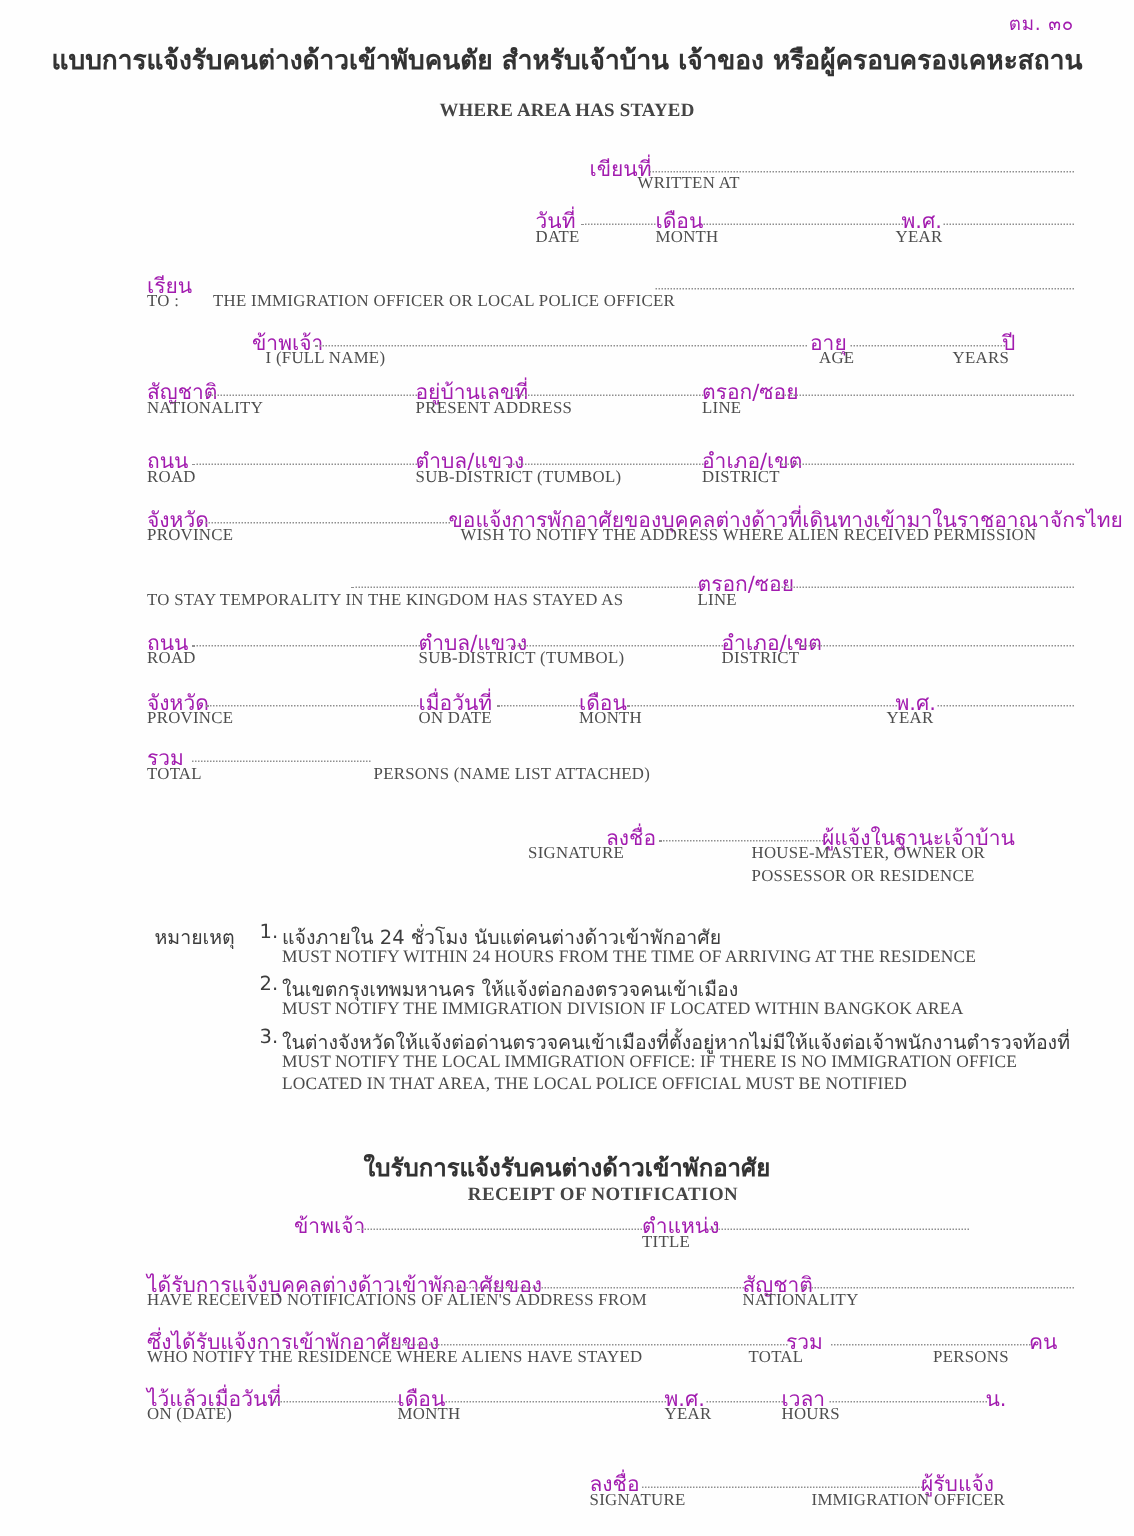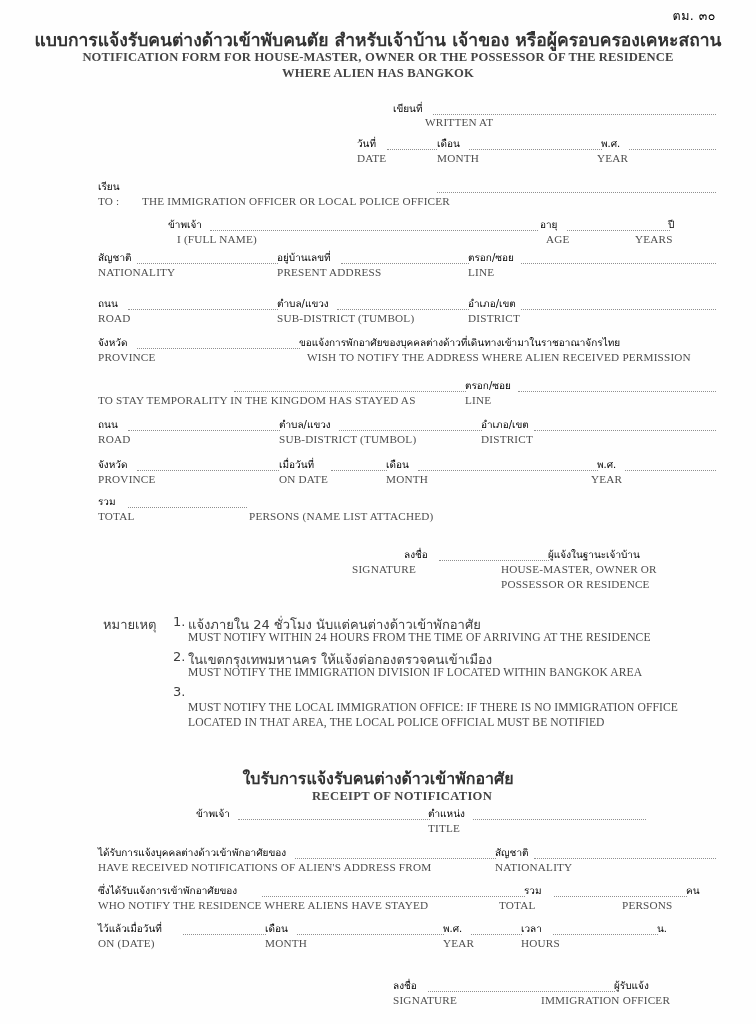--- a/index.html
+++ b/index.html
@@ -17,21 +17,21 @@
     width: 756px;
     height: 1024px;
     background: #fefefe;
     overflow: hidden;
     margin: 0 auto;
   }
 
   
   .th {
     font-family: "DejaVu Sans", "Liberation Sans", sans-serif;
-    color: #000000;
+    color: #a21caf;
     white-space: nowrap;
   }
   .en {
     font-family: "Liberation Serif", "DejaVu Serif", serif;
     color: #4a4a4a;
     letter-spacing: .1px;
     white-space: nowrap;
   }
 
   
@@ -70,21 +70,21 @@
     font-weight: 700;
     color: #454545;
     letter-spacing: .15px;
   }
 
   
   .lbl {
     position: absolute;
     font-size: 12.6px;
   }
-  .lbl.th { font-size: 10px; }
+  .lbl.th { font-size: 14px; }
   .cap {
     position: absolute;
     font-size: 11.2px;
     font-family: "Liberation Serif", "DejaVu Serif", serif;
     color: #4d4d4d;
     letter-spacing: .2px;
     white-space: nowrap;
   }
   
   .dots {
@@ -135,22 +135,21 @@
     color: #3d3d3d;
   }
 </style>
 </head>
 <body>
 
 <div id="page">
 
   <div class="formno th">ตม. ๓๐</div>
   <div class="title-th th">แบบการแจ้งรับคนต่างด้าวเข้าพับคนตัย สำหรับเจ้าบ้าน เจ้าของ หรือผู้ครอบครองเคหะสถาน</div>
-  <div class="title-en1 en">NOTIFICATION FORM FOR HOUSE-MASTER, OWNER OR THE POSSESSOR OF THE RESIDENCE</div>
-  <div class="title-en2 en">WHERE ALIEN HAS BANGKOK</div>
+  <div class="title-en2 en">WHERE AREA HAS STAYED</div>
 
   <div class="lbl th" style="left:393px; top:101px;">เขียนที่</div>
   <div class="dots" style="left:433px; top:114px; width:283px;"></div>
   <div class="cap" style="left:425px; top:116px;">WRITTEN AT</div>
 
   <div class="lbl th" style="left:357px; top:136px;">วันที่</div>
   <div class="dots" style="left:387px; top:149px; width:50px;"></div>
   <div class="lbl th" style="left:437px; top:136px;">เดือน</div>
   <div class="dots" style="left:469px; top:149px; width:133px;"></div>
   <div class="lbl th" style="left:601px; top:136px;">พ.ศ.</div>
@@ -244,20 +243,21 @@
 
   <div class="remark-num" style="left:173px; top:614px;">1.</div>
   <div class="remark-th" style="left:188px; top:614px;">แจ้งภายใน 24 ชั่วโมง นับแต่คนต่างด้าวเข้าพักอาศัย</div>
   <div class="remark-en" style="left:188px; top:631px;">MUST NOTIFY WITHIN 24 HOURS FROM THE TIME OF ARRIVING AT THE RESIDENCE</div>
 
   <div class="remark-num" style="left:173px; top:649px;">2.</div>
   <div class="remark-th" style="left:188px; top:649px;">ในเขตกรุงเทพมหานคร ให้แจ้งต่อกองตรวจคนเข้าเมือง</div>
   <div class="remark-en" style="left:188px; top:666px;">MUST NOTIFY THE IMMIGRATION DIVISION IF LOCATED WITHIN BANGKOK AREA</div>
 
   <div class="remark-num" style="left:173px; top:684px;">3.</div>
+  <div class="remark-th" style="left:188px; top:684px;">ในต่างจังหวัดให้แจ้งต่อด่านตรวจคนเข้าเมืองที่ตั้งอยู่หากไม่มีให้แจ้งต่อเจ้าพนักงานตำรวจท้องที่</div>
   <div class="remark-en" style="left:188px; top:716px;">LOCATED IN THAT AREA, THE LOCAL POLICE OFFICIAL MUST BE NOTIFIED</div>
   <div class="remark-en" style="left:188px; top:701px;">MUST NOTIFY THE LOCAL IMMIGRATION OFFICE: IF THERE IS NO IMMIGRATION OFFICE</div>
 
   <div class="sec-th" style="top:766px;">ใบรับการแจ้งรับคนต่างด้าวเข้าพักอาศัย</div>
   <div class="sec-en" style="top:789px;padding-left:48px;">RECEIPT OF NOTIFICATION</div>
 
   <div class="lbl th" style="left:196px; top:806px;">ข้าพเจ้า</div>
   <div class="dots" style="left:238px; top:819px; width:192px;"></div>
   <div class="lbl th" style="left:428px; top:806px;">ตำแหน่ง</div>
   <div class="dots" style="left:473px; top:819px; width:173px;"></div>

